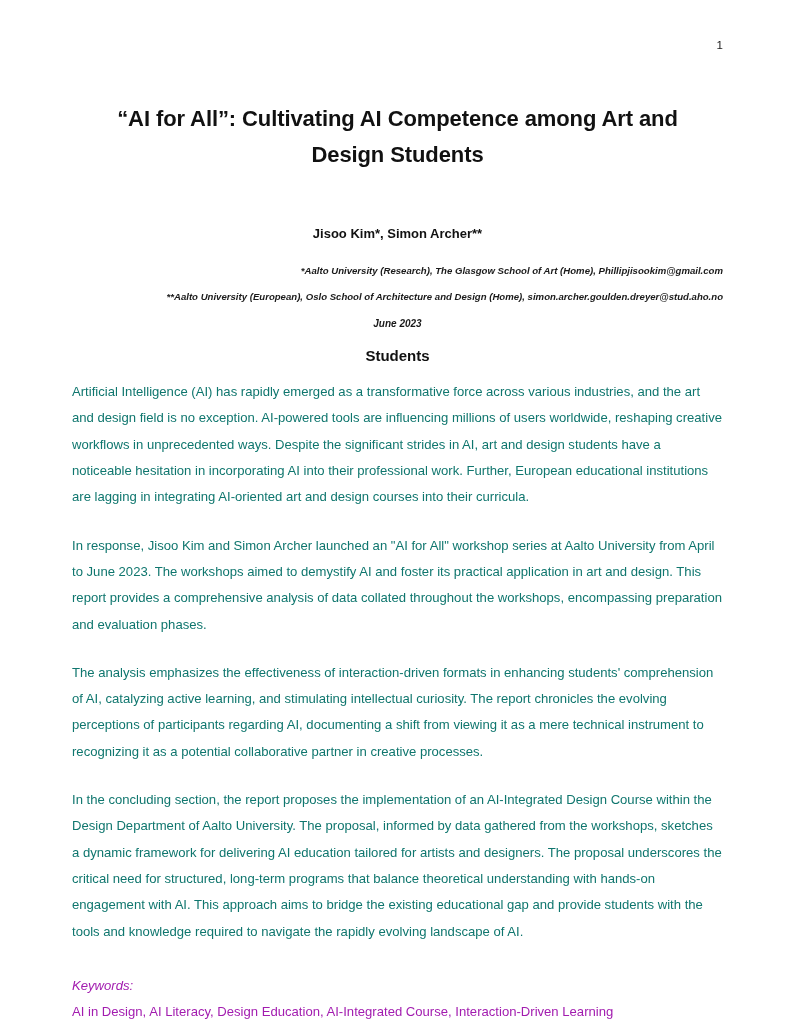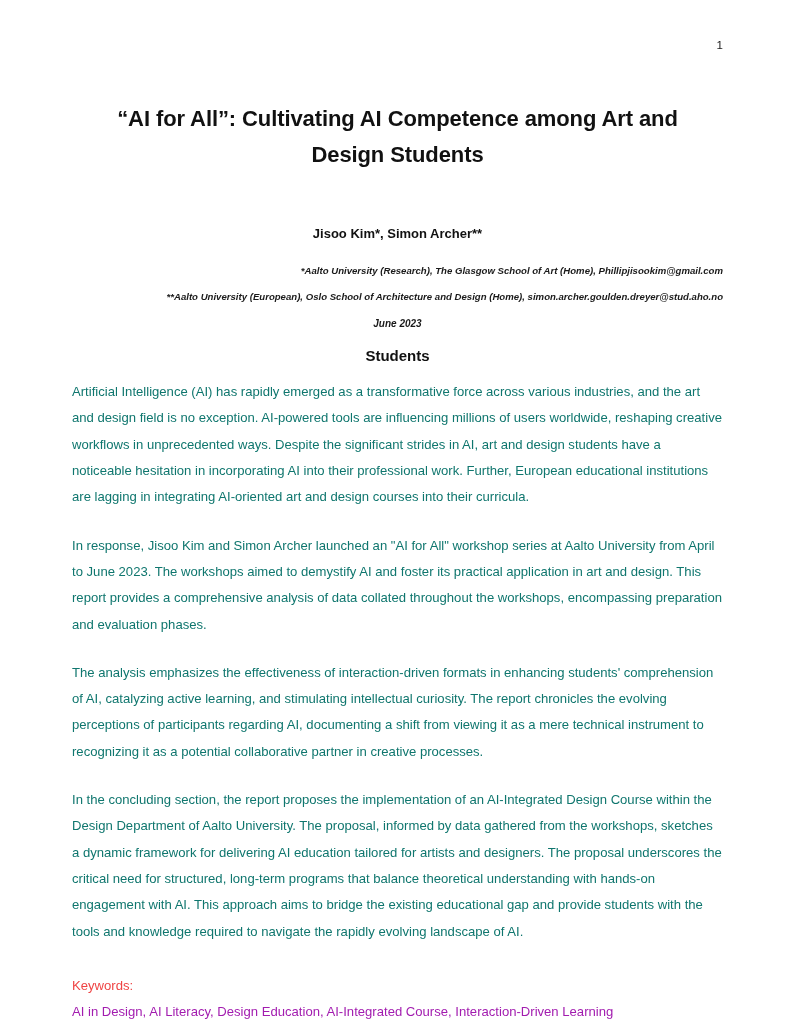--- a/index.html
+++ b/index.html
@@ -90,22 +90,23 @@
     margin: 0;
   }
   .para + .para {
     margin-top: 22px;
   }
   .keywords-block {
     margin-top: 28px;
   }
   .keywords-label {
     font-size: 13.1px;
+    font-style: italic;
     line-height: 2.01;
-    color: #ef4444;
+    color: #a21caf;
   }
   .keywords-list {
     font-size: 13.1px;
     line-height: 2.01;
     color: #a21caf;
   }
 </style>
 </head>
 <body>
 

